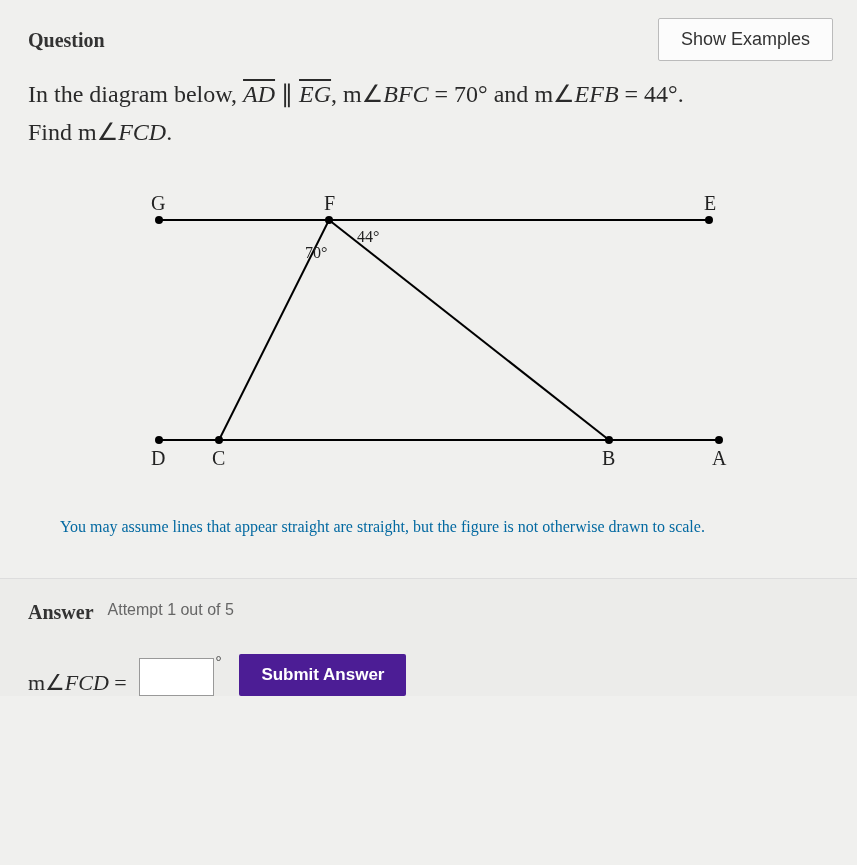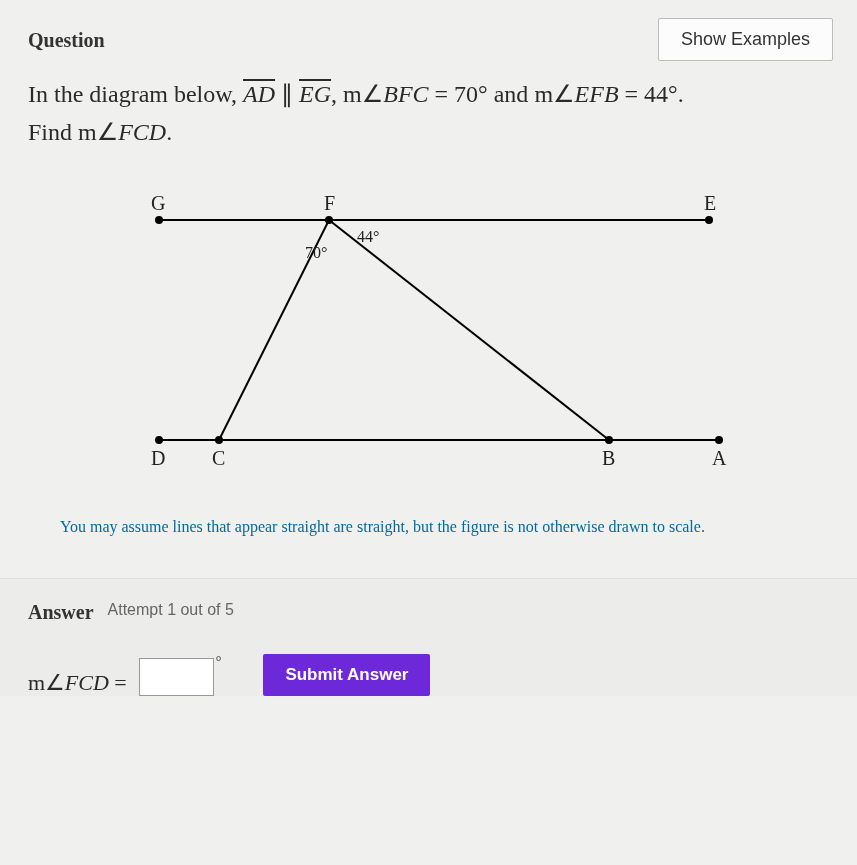--- a/index.html
+++ b/index.html
@@ -103,30 +103,30 @@
       font-size: 18px;
       padding: 4px 6px;
       font-family: Arial, sans-serif;
     }
     .deg-sym {
       font-size: 14px;
       margin-left: 2px;
       margin-top: -4px;
     }
     .submit-btn {
-      background: #6d28d9;
+      background: #4c1d95;
       color: #fff;
       border: none;
       padding: 11px 22px;
       font-size: 17px;
       font-weight: bold;
       font-family: Arial, sans-serif;
       cursor: pointer;
       border-radius: 2px;
-      margin-left: 30px;
+      margin-left: 6px;
     }
     svg { display: block; }
     .pt-label {
       font-family: 'Times New Roman', serif;
       font-size: 20px;
       fill: #222;
     }
     .angle-label {
       font-family: 'Times New Roman', serif;
       font-size: 16px;

